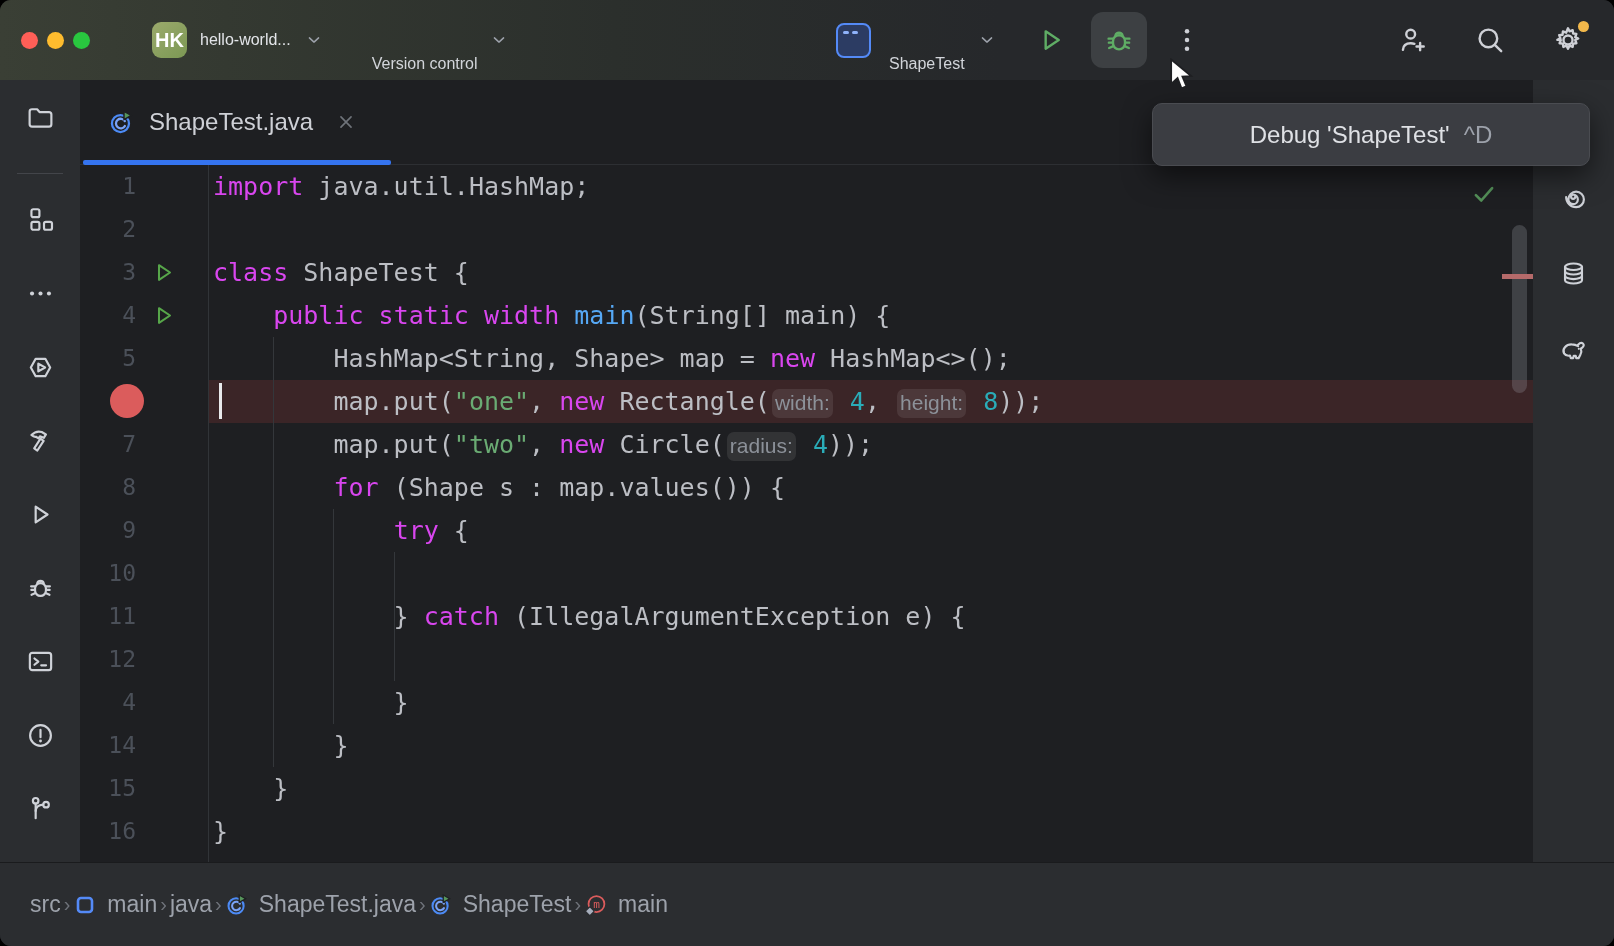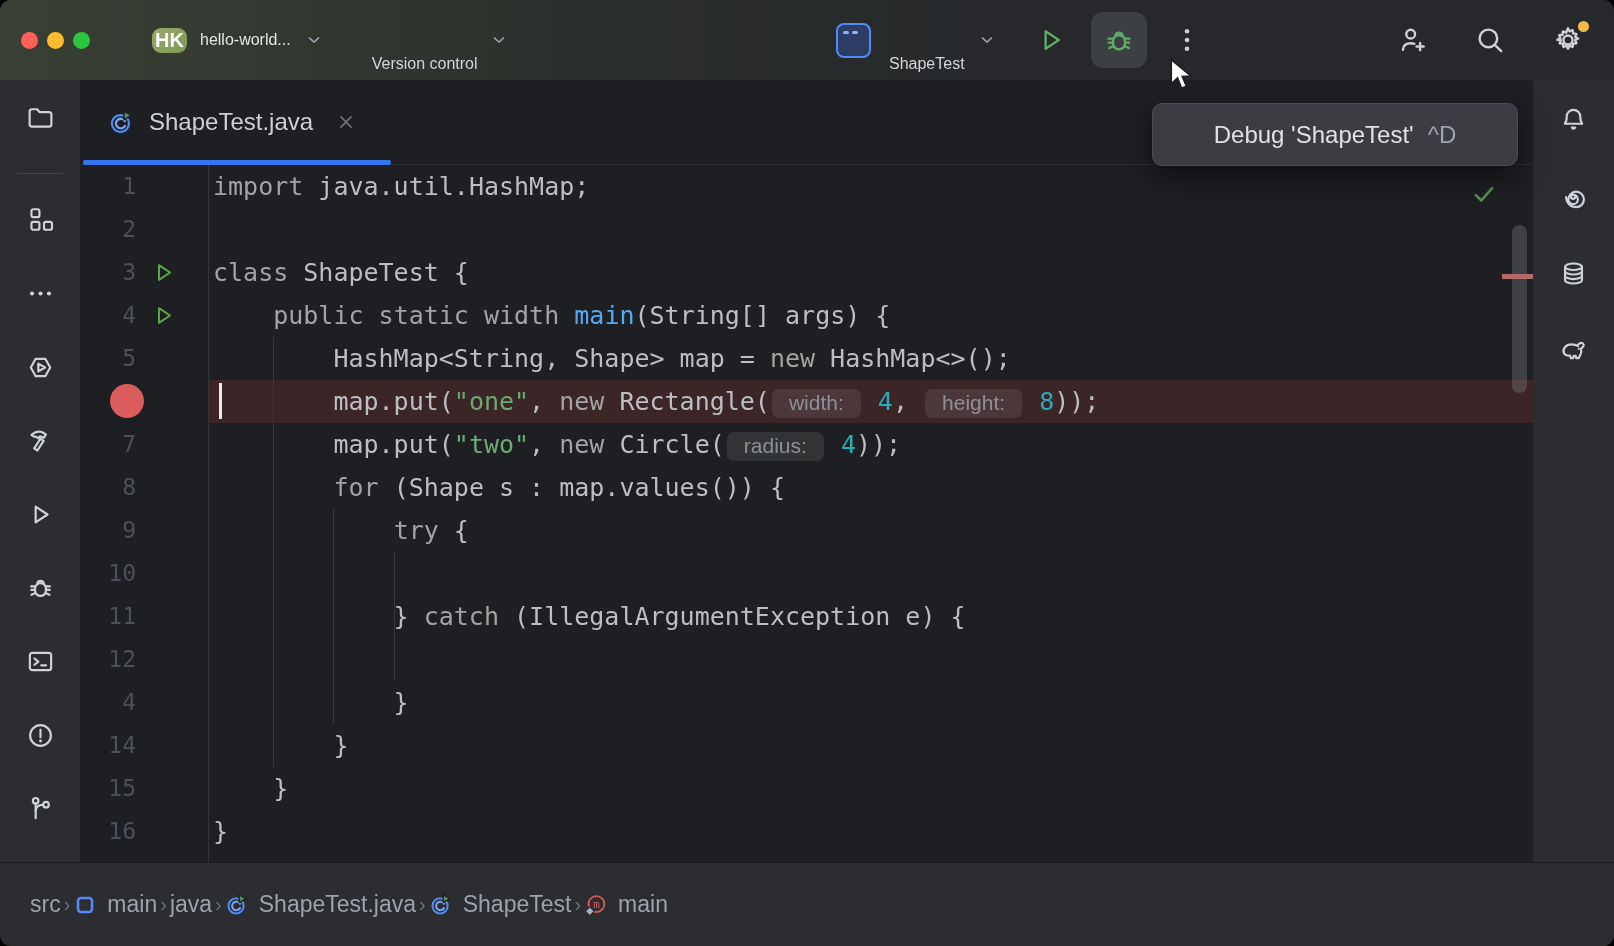--- a/index.html
+++ b/index.html
@@ -8,21 +8,21 @@
             background:#1E1F22; display:flex; flex-direction:column; }
 
   
   .titlebar { height:80px; flex:0 0 80px; display:flex; align-items:center;
     background:linear-gradient(90deg,#3A3F35 0%,#343931 14%,#2B2F2C 38%,#26282B 62%,#26282B 100%);
     padding:0 21px; position:relative; }
   .traffic { display:flex; gap:9px; align-items:center; }
   .tl { width:17px; height:17px; border-radius:50%; }
   .tl.red{background:#FF5F57}.tl.yellow{background:#FEBC2E}.tl.green{background:#29C73F}
   .proj { display:flex; align-items:center; gap:13px; margin-left:62px; cursor:default; }
-  .avatar { width:35px; height:25px; border-radius:9px; background:linear-gradient(140deg,#9BAA6C,#7C9854);
+  .avatar { width:35px; height:36px; border-radius:9px; background:linear-gradient(140deg,#9BAA6C,#7C9854);
             color:#fff; font-weight:bold; font-size:20px; display:flex; align-items:center; justify-content:center; }
   .tb-text { color:#E3E5E9; font-size:16px; }
   .tb-text.dim { color:#D2D5DA;margin-top:48px; }
   .chev { width:20px; height:20px; color:#9DA2AB; }
   .vcs { display:flex; align-items:center; gap:11px; margin-left:48px; }
   .runwidget { position:absolute; left:836px; top:0; height:80px; display:flex; align-items:center; gap:12px; }
   .appicon { width:35px; height:35px; border-radius:8px; border:2.5px solid #548AF7; background:#2C3C63; position:relative; }
   .appicon i { position:absolute; top:6px; height:3px; width:6px; background:#8FB3FA; border-radius:2px; display:block;}
   .appicon i.d1{left:5px}.appicon i.d2{left:14px}
   .icon-btn { width:56px; height:56px; border-radius:12px; display:flex; align-items:center; justify-content:center; color:#CED0D6; }
@@ -54,43 +54,43 @@
   
   .code { position:relative; flex:1; overflow:hidden; font-family:"DejaVu Sans Mono",monospace; font-size:25px; }
   .row { display:flex; height:43px; line-height:43px; position:relative; white-space:pre; }
   .row.hl { background:#3B2527; }
   .gutter { width:128px; flex:0 0 128px; display:flex; position:relative; background:#1E1F22; }
   .lnum { width:56px; text-align:right; color:#4B5059; font-size:23px; }
   .gicon { width:72px; display:flex; align-items:center; justify-content:flex-start; padding-left:14px; }
   .gicon svg { width:27px; height:27px; color:#57A64A; }
   .bp { position:absolute; left:30px; top:4px; width:34px; height:34px; border-radius:50%; background:#DB5C5C; }
   .ctext { padding-left:5px; position:relative; }
-  .tk-d{color:#BCBEC4}.tk-k{color:#a3a3a3}.tk-s{color:#6AAB73}.tk-n{color:#2AACB8}
+  .tk-d{color:#BCBEC4}.tk-k{color:#d946ef}.tk-s{color:#6AAB73}.tk-n{color:#2AACB8}
   .tk-m{color:#56A8F5}.tk-f{color:#C77DBB;font-style:italic}
-  .tk-i{ background:rgba(255,255,255,0.09); color:#8C9199; border-radius:7px; padding:2px 17px 4px;
+  .tk-i{ background:rgba(255,255,255,0.09); color:#8C9199; border-radius:7px; padding:2px 3px 4px;
          font-family:"Liberation Sans",sans-serif; font-size:21px; margin:0 2px; }
   .gutter-sep { position:absolute; left:128px; top:0; bottom:0; width:1px; background:#313438; z-index:3;}
   .caret { position:absolute; left:139px; width:3px; height:36px; background:#E8E9EB; z-index:4; }
   .iguide { position:absolute; width:1px; background:#34373B; z-index:1; }
   .vscroll { position:absolute; right:6px; top:60px; width:15px; height:168px; border-radius:8px; background:rgba(164,168,176,0.25); z-index:5;}
   .stripe-mark { position:absolute; right:0; top:109px; width:31px; height:5px; background:#B56A6A; z-index:5;}
   .inspect { position:absolute; right:36px; top:16px; width:26px; height:26px; color:#549159; z-index:5;}
 
   
   .statusbar { height:84px; flex:0 0 84px; background:#2B2D30; border-top:1px solid #1A1B1D;
     display:flex; align-items:center; padding:0 26px 0 30px; color:#9DA2AB; font-size:23px; }
   .crumbs { display:flex; align-items:center; gap:1px; }
   .crumb { display:flex; align-items:center; gap:10px; }
   .crumb-sep { color:#6F737A; font-size:20px; padding:0 2px; }
   .sright { margin-left:auto; display:flex; align-items:center; gap:34px; }
   .sitem { display:flex; align-items:center; }
   .sitem svg { width:25px; height:25px; }
 
   
-  .tooltip { position:absolute; left:1152px; top:103px; width:366px; height:63px; background:#3B3D42;
+  .tooltip { position:absolute; left:1152px; top:103px; width:438px; height:63px; background:#3B3D42;
     border:1px solid #4A4C51; border-radius:10px; display:flex; align-items:center; justify-content:center;
     gap:14px; font-size:24px; color:#DFE1E5; box-shadow:0 10px 28px rgba(0,0,0,.55); z-index:20; }
   .tt-key { color:#9DA2AB; }
   .cursor { position:absolute; left:1168px; top:58px; z-index:30; }
 </style>
 </head>
 <body>
 
 <div class="window">
 
@@ -258,21 +258,21 @@
         <div class="iguide" style="left:253px;top:344px;height:215px"></div>
         <div class="iguide" style="left:314px;top:387px;height:129px"></div>
         <div id="codeLines">
             <div class="row"><div class="gutter"><span class="lnum">1</span><span class="gicon"></span></div><div class="ctext"><span class="tk-k">import</span><span class="tk-d"> java.util.HashMap;</span></div></div>
             <div class="row"><div class="gutter"><span class="lnum">2</span><span class="gicon"></span></div><div class="ctext"></div></div>
             <div class="row"><div class="gutter"><span class="lnum">3</span><span class="gicon"><svg viewBox="0 0 24 24" fill="none" stroke="currentColor" stroke-width="1.8" stroke-linecap="round" stroke-linejoin="round">
                     <path d="M8 5.5 L17.8 12 L8 18.5 Z"></path>
                   </svg></span></div><div class="ctext"><span class="tk-k">class</span><span class="tk-d"> ShapeTest {</span></div></div>
             <div class="row"><div class="gutter"><span class="lnum">4</span><span class="gicon"><svg viewBox="0 0 24 24" fill="none" stroke="currentColor" stroke-width="1.8" stroke-linecap="round" stroke-linejoin="round">
                     <path d="M8 5.5 L17.8 12 L8 18.5 Z"></path>
-                  </svg></span></div><div class="ctext"><span class="tk-d">    </span><span class="tk-k">public</span><span class="tk-d"> </span><span class="tk-k">static</span><span class="tk-d"> </span><span class="tk-k">width</span><span class="tk-d"> </span><span class="tk-m">main</span><span class="tk-d">(String[] args) {</span></div></div>
+                  </svg></span></div><div class="ctext"><span class="tk-d">    </span><span class="tk-k">public</span><span class="tk-d"> </span><span class="tk-k">static</span><span class="tk-d"> </span><span class="tk-k">width</span><span class="tk-d"> </span><span class="tk-m">main</span><span class="tk-d">(String[] main) {</span></div></div>
             <div class="row"><div class="gutter"><span class="lnum">5</span><span class="gicon"></span></div><div class="ctext"><span class="tk-d">        HashMap&lt;String, Shape&gt; map = </span><span class="tk-k">new</span><span class="tk-d"> HashMap&lt;&gt;();</span></div></div>
             <div class="row hl"><div class="gutter"><span class="lnum"></span><span class="gicon"></span><span class="bp"></span></div><div class="ctext"><span class="tk-d">        map.put(</span><span class="tk-s">"one"</span><span class="tk-d">, </span><span class="tk-k">new</span><span class="tk-d"> Rectangle(</span><span class="tk-i">width:</span><span class="tk-d"> </span><span class="tk-n">4</span><span class="tk-d">, </span><span class="tk-i">height:</span><span class="tk-d"> </span><span class="tk-n">8</span><span class="tk-d">));</span></div><span class="caret" style="top: 3px;"></span></div>
             <div class="row"><div class="gutter"><span class="lnum">7</span><span class="gicon"></span></div><div class="ctext"><span class="tk-d">        map.put(</span><span class="tk-s">"two"</span><span class="tk-d">, </span><span class="tk-k">new</span><span class="tk-d"> Circle(</span><span class="tk-i">radius:</span><span class="tk-d"> </span><span class="tk-n">4</span><span class="tk-d">));</span></div></div>
             <div class="row"><div class="gutter"><span class="lnum">8</span><span class="gicon"></span></div><div class="ctext"><span class="tk-d">        </span><span class="tk-k">for</span><span class="tk-d"> (Shape s : map.values()) {</span></div></div>
             <div class="row"><div class="gutter"><span class="lnum">9</span><span class="gicon"></span></div><div class="ctext"><span class="tk-d">            </span><span class="tk-k">try</span><span class="tk-d"> {</span></div></div>
             <div class="row"><div class="gutter"><span class="lnum">10</span><span class="gicon"></span></div></div>
             <div class="row"><div class="gutter"><span class="lnum">11</span><span class="gicon"></span></div><div class="ctext"><span class="tk-d">            } </span><span class="tk-k">catch</span><span class="tk-d"> (IllegalArgumentException e) {</span></div></div>
             <div class="row"><div class="gutter"><span class="lnum">12</span><span class="gicon"></span></div></div>
             <div class="row"><div class="gutter"><span class="lnum">4</span><span class="gicon"></span></div><div class="ctext"><span class="tk-d">            }</span></div></div>
             <div class="row"><div class="gutter"><span class="lnum">14</span><span class="gicon"></span></div><div class="ctext"><span class="tk-d">        }</span></div></div>

